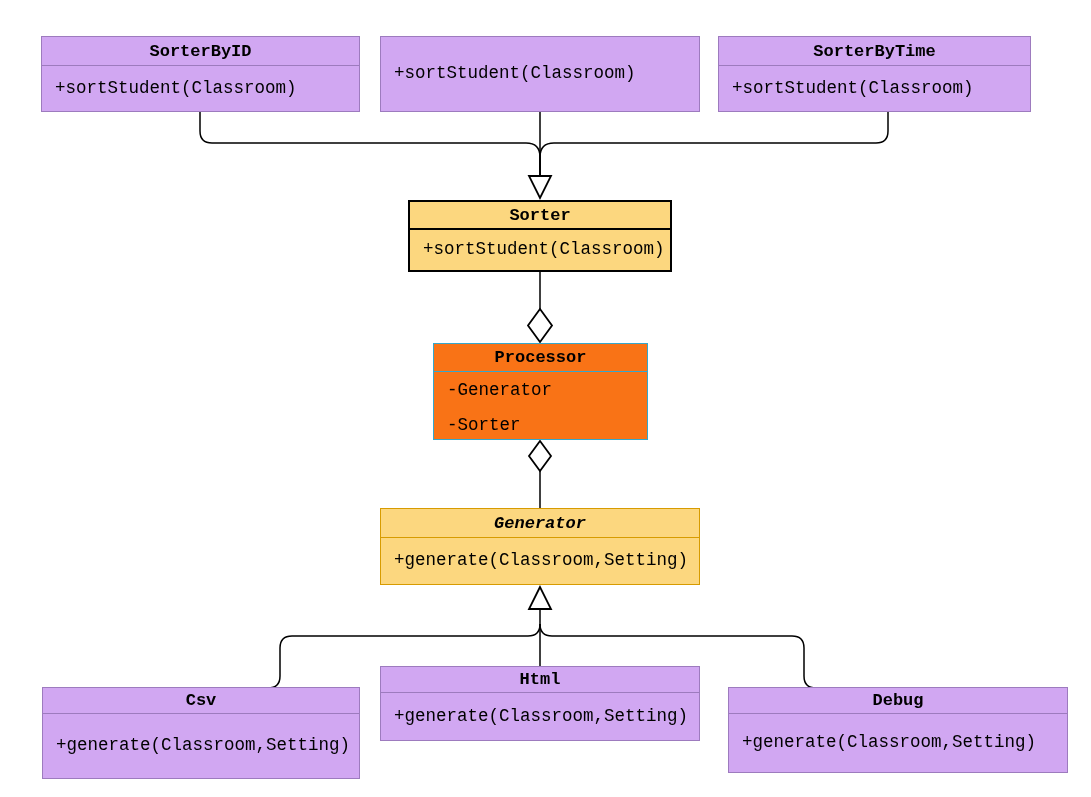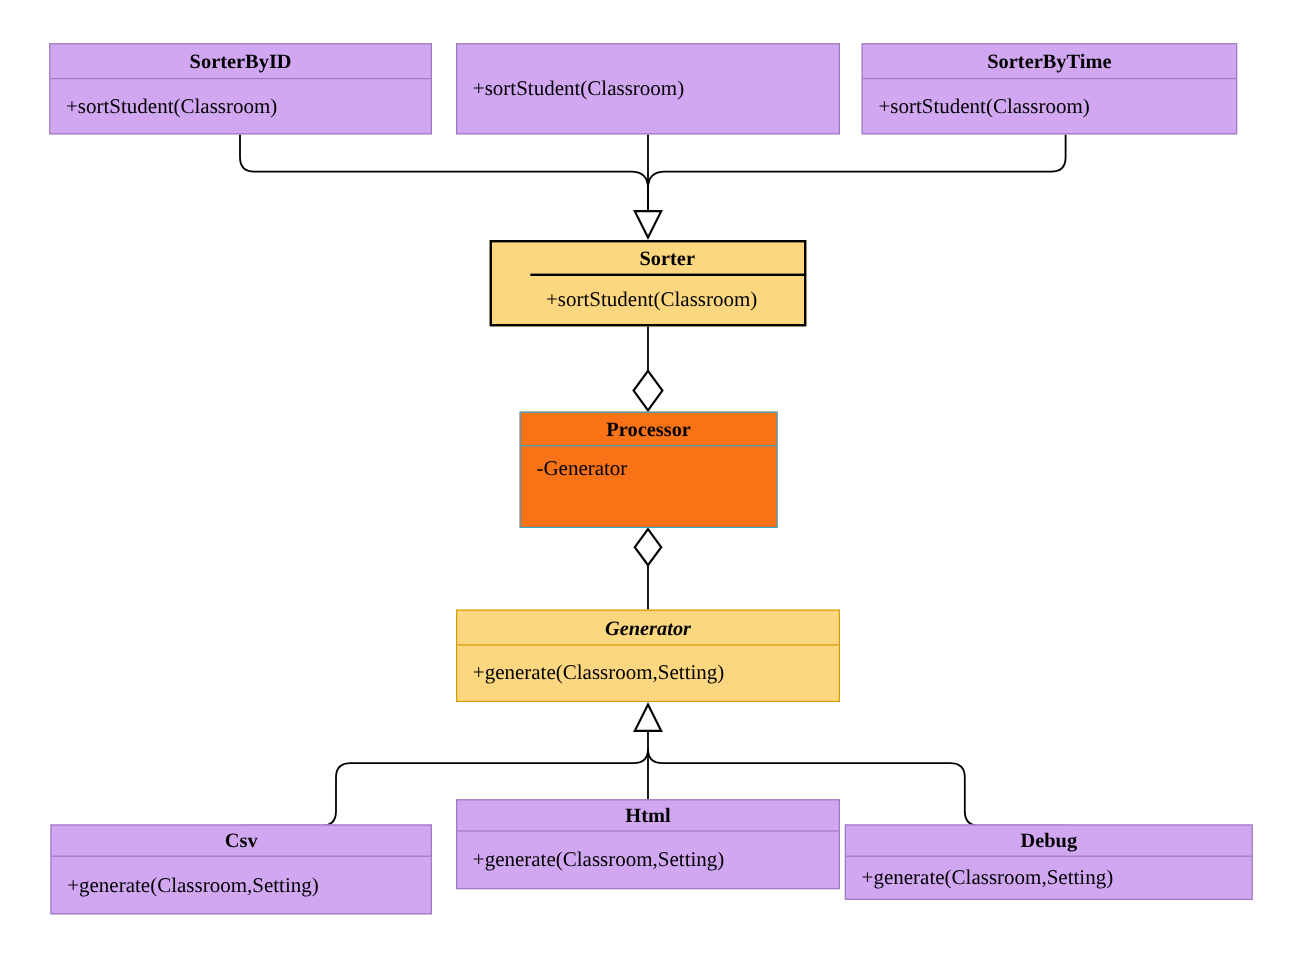--- a/index.html
+++ b/index.html
@@ -1,37 +1,37 @@
 <!DOCTYPE html>
 <html><head>
 <meta charset="utf-8">
 <style>
   html,body{margin:0;padding:0;background:#ffffff;}
   #canvas{
     position:relative;width:1091px;height:797px;background:#ffffff;
-    font-family:Liberation Serif, serif;color:#000;overflow:hidden;
+    font-family:Liberation Mono, monospace;color:#000;overflow:hidden;
   }
   #connector-layer{position:absolute;left:0;top:0;width:1091px;height:797px;}
   .uml-class{
     position:absolute;box-sizing:border-box;display:flex;flex-direction:column;
     background:#D1A7F2;border:1.5px solid #9D7BBE;
   }
   .uml-title{
     box-sizing:border-box;flex:0 0 auto;display:flex;align-items:center;justify-content:center;
     font-weight:bold;font-size:17px;line-height:1;border-bottom:1.5px solid #9D7BBE;
   }
   .uml-members{
     flex:1 1 auto;display:flex;flex-direction:column;justify-content:center;
     padding:2px 6px 2px 13px;gap:6px;
   }
   .uml-member{font-size:17.5px;line-height:1.25;white-space:nowrap;}
   
   .c-purple{background:#D1A7F2;border-color:#9D7BBE;}
   .c-purple .uml-title{border-bottom-color:#9D7BBE;}
-  .c-orange-black{background:#FCD77F;border:2px solid #000000;padding-left:32px;}
+  .c-orange-black{background:#FCD77F;border:2px solid #000000;}
   .c-orange-black .uml-title{border-bottom:2px solid #000000;}
   .c-orange{background:#FCD77F;border:1.5px solid #D79B00;}
   .c-orange .uml-title{border-bottom:1.5px solid #D79B00;text-align:center;}
   .c-blue{background:#f97316;border:1.5px solid #35A7CC;}
   .c-blue .uml-title{border-bottom:1.5px solid #35A7CC;}
   .abstract .uml-title{font-style:italic;}
 </style>
 </head>
 <body>
 
@@ -87,44 +87,45 @@
     <div class="uml-title" style="height:28px">Sorter</div>
     <div class="uml-members">
       <div class="uml-member">+sortStudent(Classroom)</div>
     </div>
   </div>
 
   <div class="uml-class c-blue" style="left:433px;top:343px;width:215px;height:97px">
     <div class="uml-title" style="height:28px">Processor</div>
     <div class="uml-members" style="justify-content:space-between;padding-top:8px;gap:10px">
       <div class="uml-member">-Generator</div>
+      <div class="uml-member">-Sorter</div>
     </div>
   </div>
 
   <div class="uml-class c-orange abstract" style="left:380px;top:508px;width:320px;height:77px">
     <div class="uml-title" style="height:29px">Generator</div>
     <div class="uml-members">
       <div class="uml-member">+generate(Classroom,Setting)</div>
     </div>
   </div>
 
-  <div class="uml-class c-purple" style="left:42px;top:687px;width:318px;height:75px">
+  <div class="uml-class c-purple" style="left:42px;top:687px;width:318px;height:92px">
     <div class="uml-title" style="height:26px">Csv</div>
     <div class="uml-members">
       <div class="uml-member">+generate(Classroom,Setting)</div>
     </div>
   </div>
 
   <div class="uml-class c-purple" style="left:380px;top:666px;width:320px;height:75px">
     <div class="uml-title" style="height:26px">Html</div>
     <div class="uml-members">
       <div class="uml-member">+generate(Classroom,Setting)</div>
     </div>
   </div>
 
-  <div class="uml-class c-purple" style="left:704px;top:687px;width:340px;height:63px">
+  <div class="uml-class c-purple" style="left:728px;top:687px;width:340px;height:86px">
     <div class="uml-title" style="height:26px">Debug</div>
     <div class="uml-members">
       <div class="uml-member">+generate(Classroom,Setting)</div>
     </div>
   </div>
 
 </div>
 
 </body></html>

